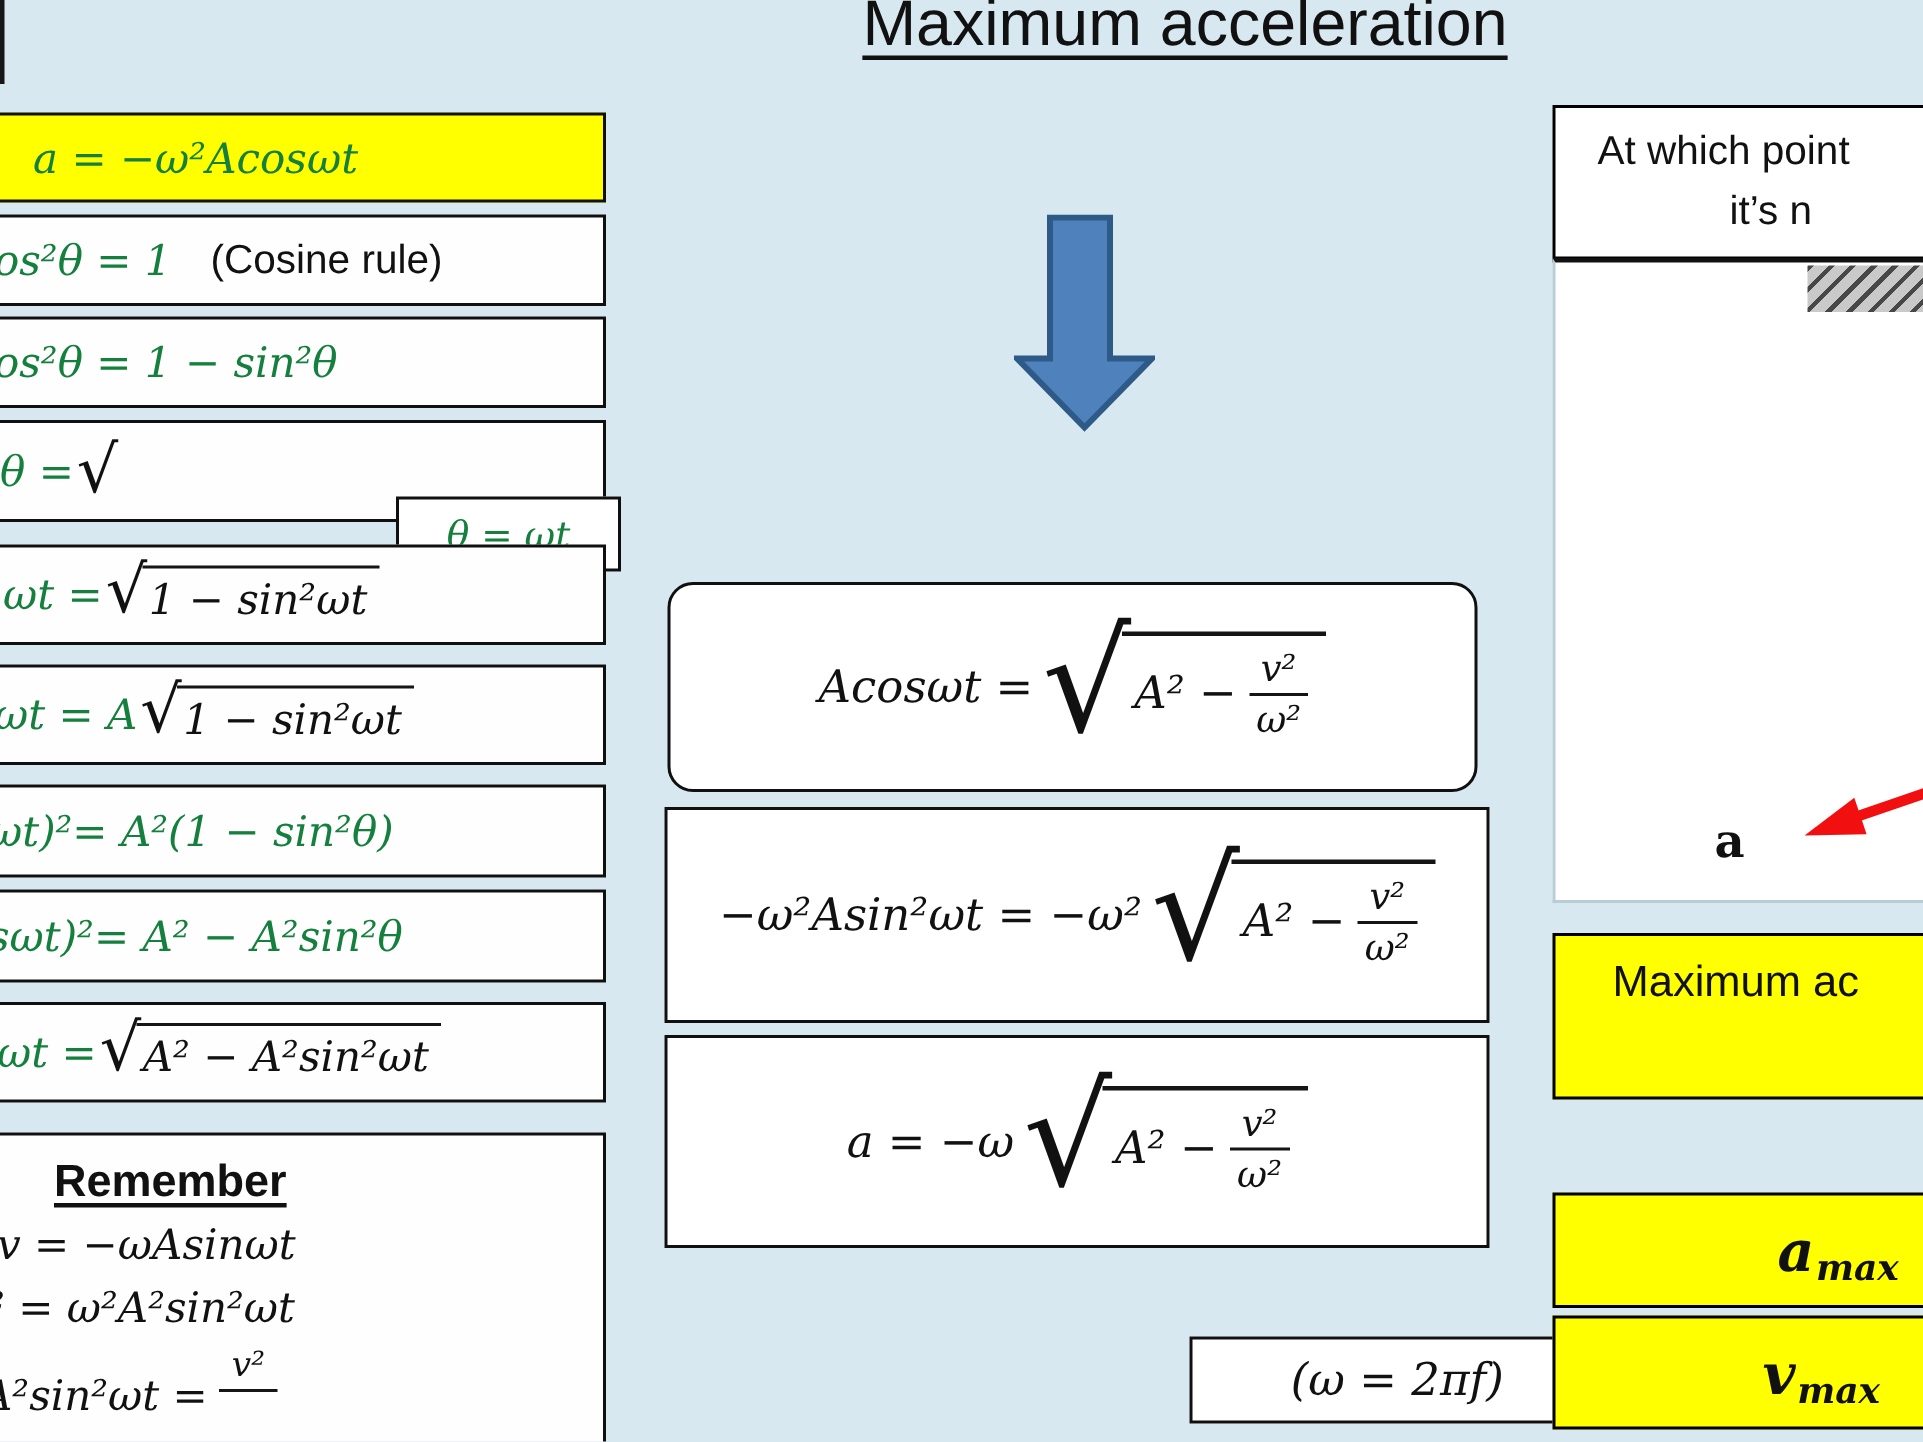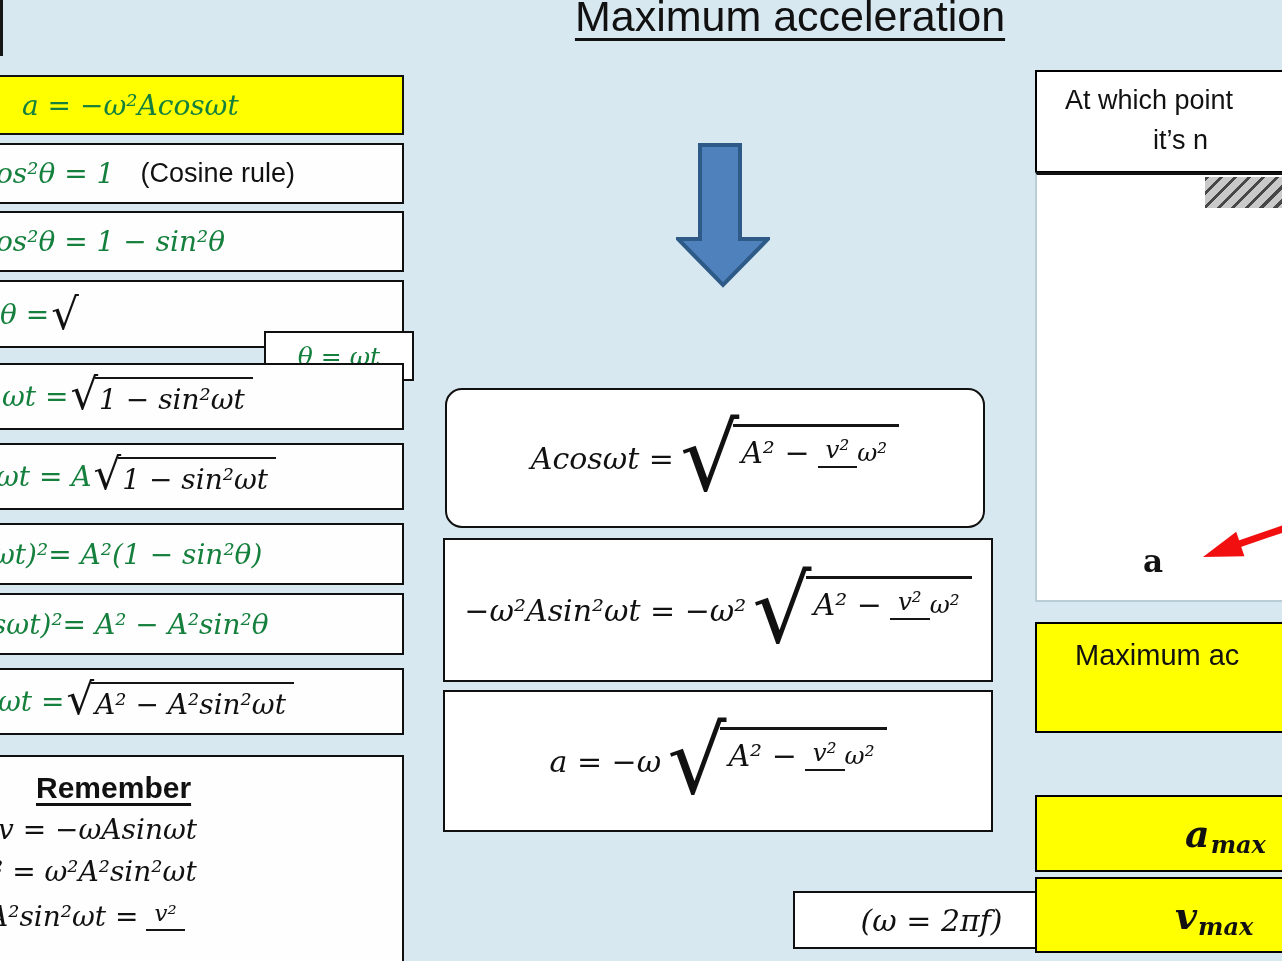--- a/index.html
+++ b/index.html
@@ -45,21 +45,21 @@
   .rem-l1{margin:8px 0 0 58px;}
   .rem-l2{margin:9px 0 0 52px;}
   .rem-l3{margin:10px 0 0 48px;display:flex;align-items:center;}
   
   .sqrt{display:inline-flex;align-items:flex-start;margin-left:2px;}
   .sqrt .s{font-style:normal;font-size:1.55em;line-height:0.78;margin-right:-3px;transform:translateY(1px);}
   .sqrt .b{border-top:2.5px solid #151515;padding:4px 8px 0 4px;}
   .bsqrt{display:inline-flex;align-items:flex-start;margin-left:6px;}
   .bsqrt .s{font-style:normal;font-size:3.1em;line-height:0.74;margin-right:-6px;}
   .bsqrt .b{border-top:3px solid #151515;padding:8px 12px 2px 8px;display:inline-flex;align-items:center;}
-  .frac{display:inline-flex;flex-direction:row;align-items:center;font-size:0.82em;line-height:1.12;margin-left:8px;vertical-align:middle;text-align:right;}
+  .frac{display:inline-flex;flex-direction:column;align-items:center;font-size:0.82em;line-height:1.12;margin-left:8px;vertical-align:middle;text-align:right;}
   .frac .fn{border-bottom:2.5px solid #151515;padding:0 8px 2px;}
   .frac .fd{padding-top:2px;}
   .frac .fd:empty{min-height:34px;min-width:30px;}
   
   .cbox{left:443px;width:550px;background:#fff;border:2px solid #101010;
      display:flex;align-items:center;justify-content:center;
      font-family:"DejaVu Serif",serif;font-style:italic;font-size:30px;white-space:nowrap;}
   #cb1{top:388px;height:140px;left:445px;width:540px;border-radius:17px;}
   #cb2{top:538px;height:144px;}
   #cb3{top:690px;height:142px;}

